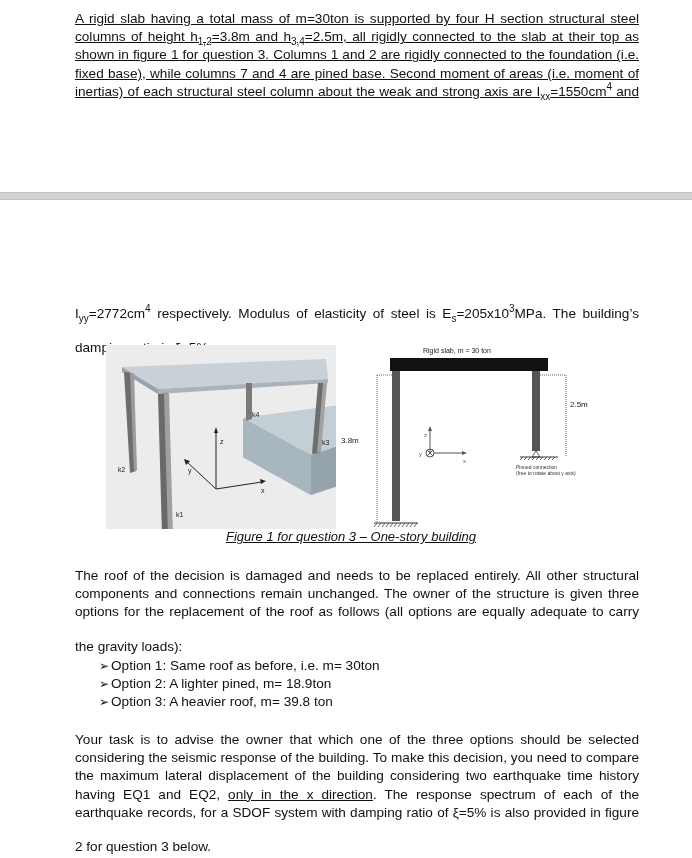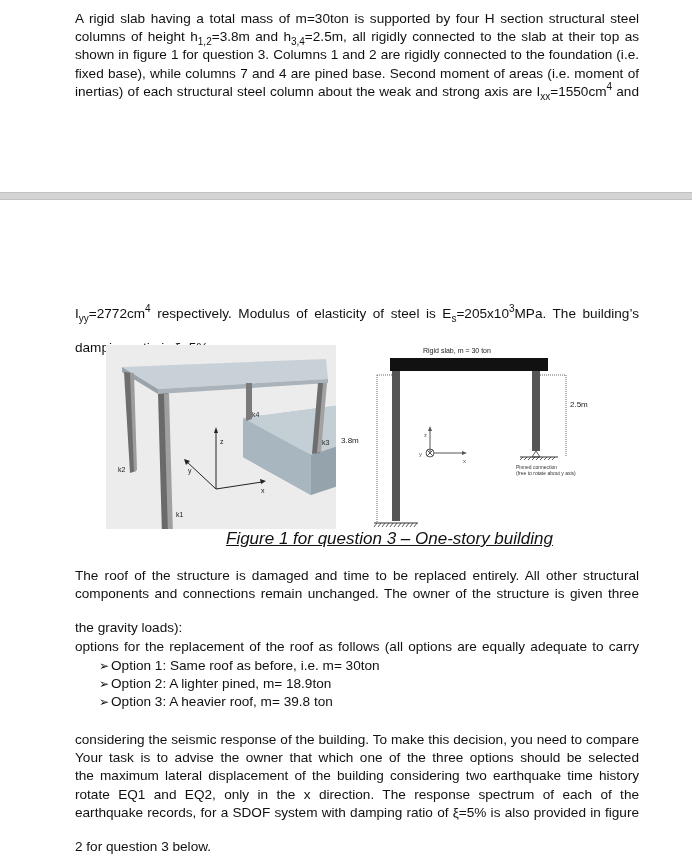--- a/index.html
+++ b/index.html
@@ -8,32 +8,32 @@
   .para { position: absolute; left: 75px; width: 564px; font-size: 13.6px; line-height: 18.2px;
           text-align: justify; text-align-last: left; }
   .para .line { display: block; text-align: justify; text-align-last: justify; white-space: nowrap; }
   .para .line.last { text-align-last: left; margin-top: 16px; }
   sub, sup { font-size: 10px; line-height: 0; }
   .page-break { position: absolute; left: 0; top: 192px; width: 692px; height: 8px;
                 background: #d4d4d4; border-top: 1px solid #c0c0c0; border-bottom: 1px solid #c0c0c0; box-sizing: border-box; }
   .figure { position: absolute; left: 106px; top: 345px; width: 502px; height: 184px; }
   .fig-render { position: absolute; left: 0; top: 0; width: 230px; height: 184px; background: #ececec; }
   .fig-schematic { position: absolute; left: 230px; top: 0; width: 272px; height: 184px; background: #fff; }
-  .caption { position: absolute; left: 226px; top: 529px; font-size: 17px; font-style: italic;
+  .caption { position: absolute; left: 226px; top: 529px; font-size: 13px; font-style: italic;
              text-decoration: underline; }
   .opts { position: absolute; left: 99px; top: 657px; font-size: 13.6px; line-height: 18.2px; }
   .opt { display: flex; align-items: center; }
   .opt .bullet { font-size: 12px; width: 12px; display: inline-block; }
-  .u { }
+  .u { text-decoration: underline; }
   svg text { font-family: "Liberation Sans", sans-serif; }
 </style>
 </head>
 <body>
 
-<div class="para" style="top:10px;">
+<div class="para" style="top:10px;text-decoration:underline;">
   <span class="line">A rigid slab having a total mass of m=30ton is supported by four H section structural steel</span>
   <span class="line"><span>columns of height h</span><sub>1,2</sub><span>=3.8m and h</span><sub>3,4</sub><span>=2.5m, all rigidly connected to the slab at their top as</span></span>
   <span class="line">shown in figure 1 for question 3. Columns 1 and 2 are rigidly connected to the foundation (i.e.</span>
   <span class="line">fixed base), while columns 7 and 4 are pined base. Second moment of areas (i.e. moment of</span>
   <span class="line"><span>inertias) of each structural steel column about the weak and strong axis are I</span><sub>xx</sub><span>=1550cm</span><sup>4</sup><span> and</span></span>
 </div>
 
 <div class="page-break"></div>
 
 <div class="para" style="top:305px;">
@@ -138,41 +138,41 @@
       <line x1="97" y1="105" x2="91" y2="111" stroke="#555"></line>
       <text x="88" y="92" font-size="6" fill="#555">z</text>
       <text x="83" y="111" font-size="6" fill="#555">y</text>
       <text x="127" y="118" font-size="6" fill="#555">x</text>
     </svg>
   </div>
 </div>
 <div class="caption">Figure 1 for question 3 – One-story building</div>
 
 <div class="para" style="top:567px;">
-  <span class="line">The roof of the structure is damaged and time to be replaced entirely. All other structural</span>
+  <span class="line">The roof of the decision is damaged and needs to be replaced entirely. All other structural</span>
   <span class="line">components and connections remain unchanged. The owner of the structure is given three</span>
+  <span class="line">options for the replacement of the roof as follows (all options are equally adequate to carry</span>
   <span class="line last">the gravity loads):</span>
-  <span class="line">options for the replacement of the roof as follows (all options are equally adequate to carry</span>
 </div>
 
 <div class="opts">
   <div class="opt">
     <span class="bullet">➢</span>
     <span>Option 1: Same roof as before, i.e. m= 30ton</span>
   </div>
   <div class="opt">
     <span class="bullet">➢</span>
     <span>Option 2: A lighter pined, m= 18.9ton</span>
   </div>
   <div class="opt">
     <span class="bullet">➢</span>
     <span>Option 3: A heavier roof, m= 39.8 ton</span>
   </div>
 </div>
 
 <div class="para" style="top:731px;">
+  <span class="line">Your task is to advise the owner that which one of the three options should be selected</span>
   <span class="line">considering the seismic response of the building. To make this decision, you need to compare</span>
-  <span class="line">Your task is to advise the owner that which one of the three options should be selected</span>
   <span class="line">the maximum lateral displacement of the building considering two earthquake time history</span>
-  <span class="line"><span>rotate EQ1 and EQ2, </span><span class="u">only in the x direction</span><span>. The response spectrum of each of the</span></span>
+  <span class="line"><span>having EQ1 and EQ2, </span><span class="u">only in the x direction</span><span>. The response spectrum of each of the</span></span>
   <span class="line">earthquake records, for a SDOF system with damping ratio of ξ=5% is also provided in figure</span>
   <span class="line last">2 for question 3 below.</span>
 </div>
 
 </body></html>

